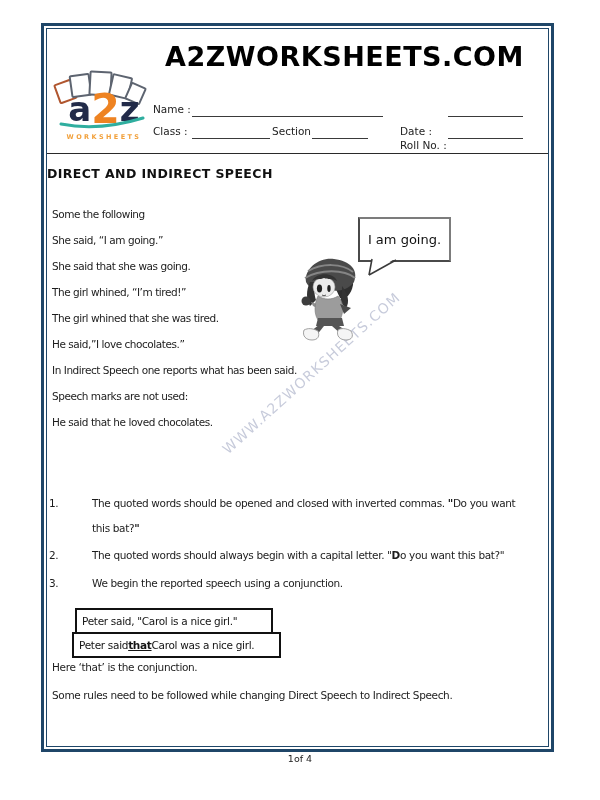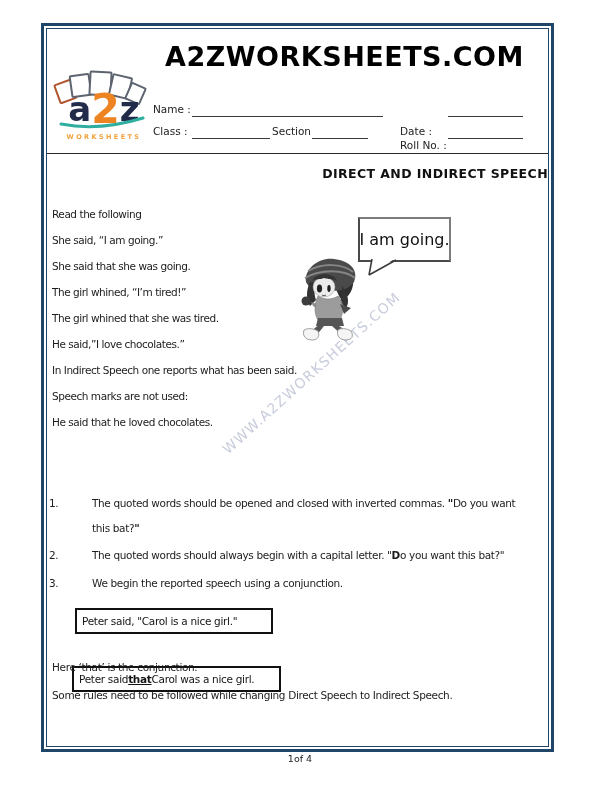--- a/index.html
+++ b/index.html
@@ -37,57 +37,57 @@
   .logo-swoosh{position:absolute;left:4px;top:44px;}
   .logo-sub{
     position:absolute;left:0px;top:62px;width:98px;text-align:center;
     font-size:6.5px;font-weight:bold;letter-spacing:2.4px;color:#f2a13c;white-space:nowrap;
   }
   .f-label{position:absolute;font-size:10.5px;color:#222;white-space:nowrap;}
   .f-line{position:absolute;height:13px;border-bottom:1px solid #3a3a3a;}
   .header-divider{position:absolute;left:0;top:124px;width:100%;border-top:1px solid #2a2a2a;}
   
   .ws-title{
-    position:absolute;left:0;top:137px;width:100%;text-align:right;
+    position:absolute;left:0;top:137px;width:100%;text-align:left;
     font-size:12.5px;font-weight:bold;color:#111;letter-spacing:0.4px;
   }
   .watermark{
     position:absolute;left:183px;top:412px;
     transform:rotate(-42deg);transform-origin:left bottom;
     font-size:14px;letter-spacing:1.2px;color:#aab0c8;opacity:0.65;white-space:nowrap;z-index:0;
   }
   .intro{position:absolute;left:5px;top:172px;width:498px;z-index:1;}
   .intro p{
     margin:0;line-height:26px;font-size:10.5px;letter-spacing:-0.45px;
     white-space:pre;color:#1c1c1c;
   }
   .bubble{
     position:absolute;left:311px;top:188px;width:89px;height:41px;
     background:#fff;border:2px solid #7c7c7c;border-left-color:#4a4a4a;border-bottom-color:#4a4a4a;
     display:flex;align-items:center;justify-content:center;
-    font-size:16px;color:#111;z-index:2;white-space:nowrap;text-align:center;
+    font-size:13px;color:#111;z-index:2;white-space:nowrap;text-align:center;
   }
   .bubble-tail{position:absolute;left:315px;top:229px;z-index:3;}
   .girl{position:absolute;left:251px;top:226px;z-index:1;}
   .numbered{position:absolute;left:2px;top:462px;width:500px;z-index:1;}
   .n-item{
     position:relative;padding-left:43px;font-size:10.5px;letter-spacing:-0.35px;
     line-height:25px;color:#1c1c1c;
   }
   .n-item .num{position:absolute;left:0;top:0;}
   .n-item.i1{width:440px;margin-bottom:2px;}
   .n-item.i2{white-space:nowrap;margin-bottom:3px;}
   .n-item.i3{white-space:nowrap;}
   .ex-box{
     position:absolute;background:#fff;border:2px solid #111;
     font-size:10.5px;letter-spacing:-0.3px;color:#141414;
     display:flex;align-items:center;padding-left:5px;white-space:nowrap;z-index:1;
   }
   .ex-box.b1{left:28px;top:579px;width:189px;height:22px;}
-  .ex-box.b2{left:25px;top:637px;width:200px;height:22px;}
+  .ex-box.b2{left:25px;top:603px;width:200px;height:22px;}
   .ex-box .bold-conj{font-weight:bold;text-decoration:underline;}
   .note-line{
     position:absolute;left:5px;font-size:10.5px;letter-spacing:-0.35px;color:#1c1c1c;white-space:nowrap;z-index:1;
   }
   .note-here{top:632px;}
   .note-some{top:660px;}
   .page-number{
     position:absolute;left:0;top:753px;width:600px;text-align:center;
     font-size:9.5px;color:#222;
   }
@@ -126,21 +126,21 @@
     <div class="f-label" style="left:353px;top:96px;">Date :</div>
     <div class="f-line" style="left:401px;top:96px;width:75px;"></div>
 
     <div class="header-divider"></div>
 
     <div class="ws-title">DIRECT AND INDIRECT SPEECH</div>
 
     <div class="watermark">WWW.A2ZWORKSHEETS.COM</div>
 
     <div class="intro">
-      <p>Read the following</p>
+      <p>Some the following</p>
       <p>She said, “I am going.”</p>
       <p>She said that she was going.</p>
       <p>The girl whined, “I’m tired!”</p>
       <p>The girl whined that she was tired.</p>
       <p>He said,”I love chocolates.”</p>
       <p>In Indirect Speech one reports what has been said.</p>
       <p>Speech marks are not used:</p>
       <p>He said that he loved chocolates.</p>
     </div>
 

